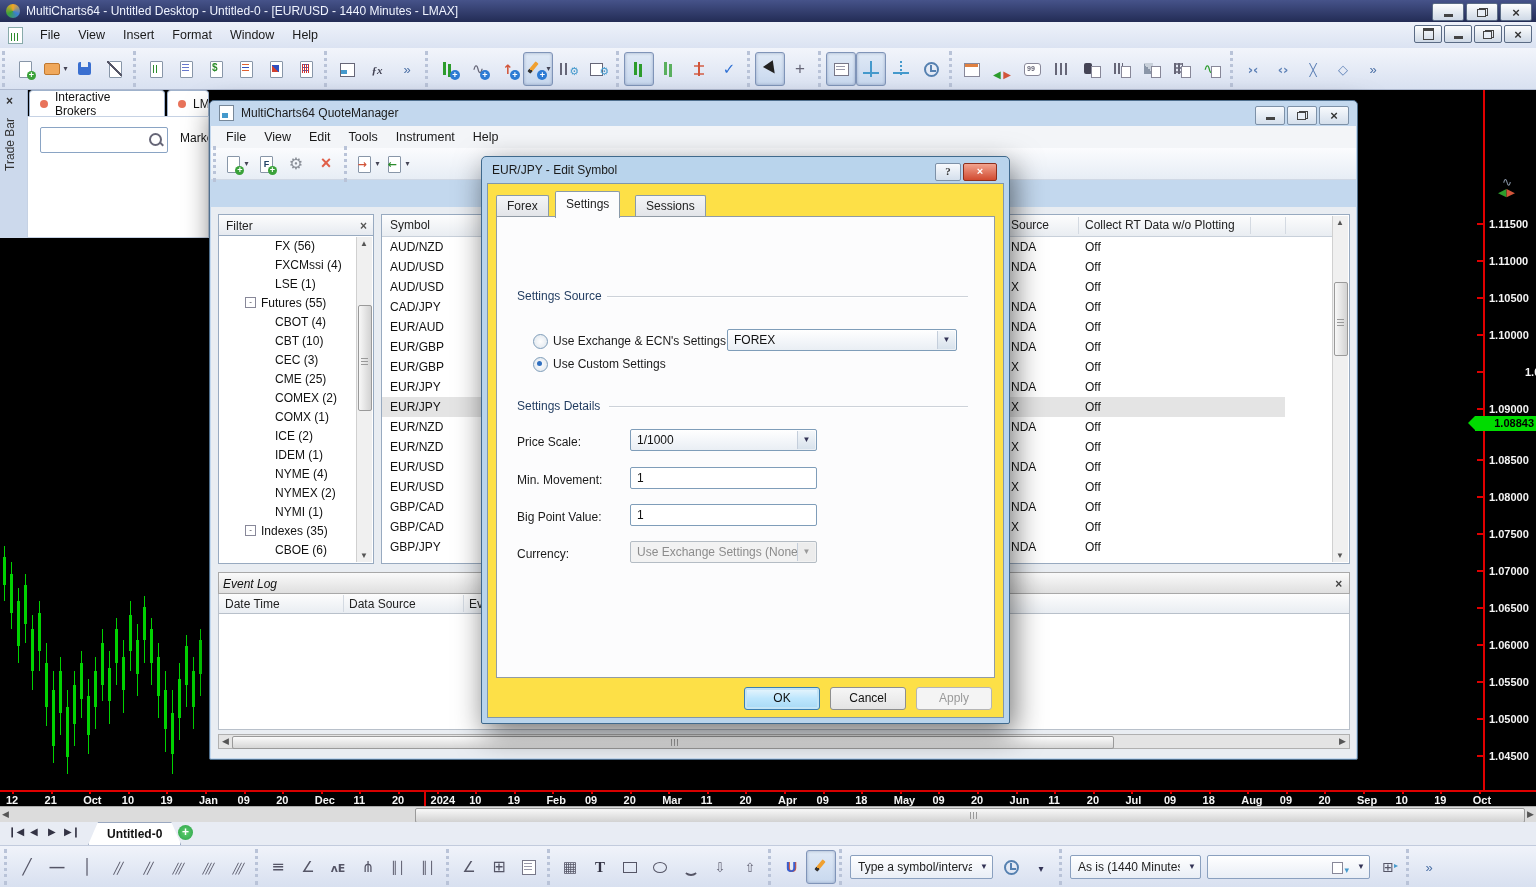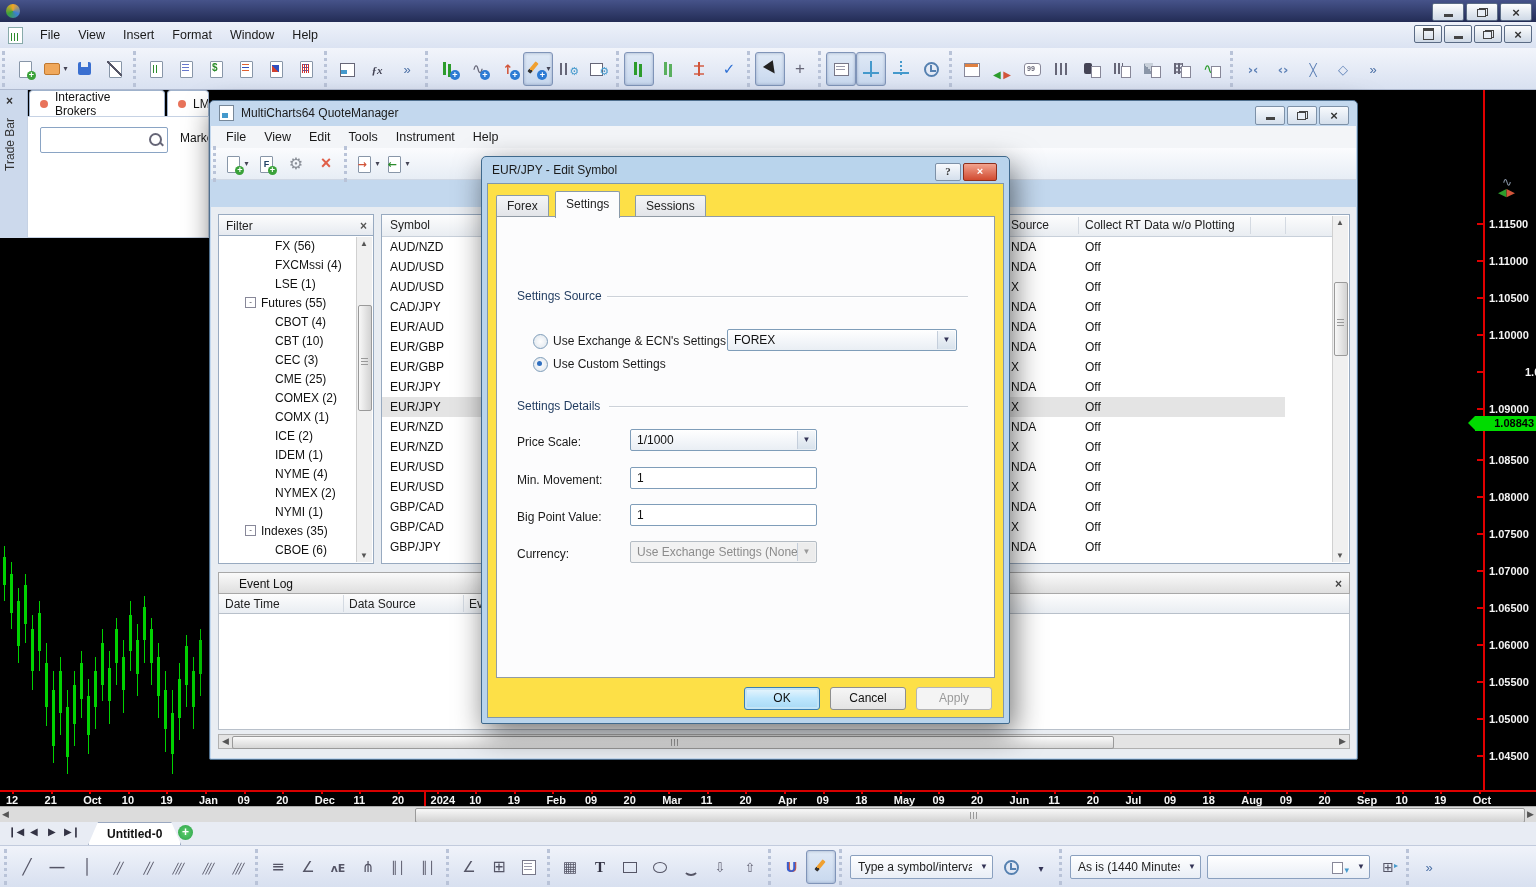--- a/index.html
+++ b/index.html
@@ -194,21 +194,21 @@
   
   #symlist{position:absolute;left:170px;top:7px;width:969px;height:350px;background:#fff;border:1px solid #98aac0;box-sizing:border-box;overflow:hidden;}
   #symlist-hdr{position:absolute;left:0;top:0;right:16px;height:21px;background:linear-gradient(#fdfdfd,#e9edf2);border-bottom:1px solid #c8d0da;font-size:12px;color:#222;}
   .hdr-cell{position:absolute;top:0;line-height:21px;}
   .hdr-sep{position:absolute;top:2px;width:1px;height:17px;background:#d4dae2;}
   .lrow{position:absolute;left:0;height:20px;font-size:12px;color:#111;}
   .lrow.sel{background:#e4e4e4;width:903px;}
   .lcell{position:absolute;top:0;line-height:20px;white-space:nowrap;}
   
   #evlog{position:absolute;left:7px;top:365px;width:1132px;height:158px;}
-  #evlog-title{position:absolute;left:0;top:0;right:0;height:22px;background:linear-gradient(#fafafa,#dfdfdf);border:1px solid #a8a8a8;font-size:12px;color:#111;line-height:22px;padding-left:20px;box-sizing:border-box;}
+  #evlog-title{position:absolute;left:0;top:0;right:0;height:22px;background:linear-gradient(#fafafa,#dfdfdf);border:1px solid #a8a8a8;font-size:12px;color:#111;line-height:22px;padding-left:4px;box-sizing:border-box;font-style:italic;}
   #evlog-title .closex{position:absolute;right:7px;top:0;color:#444;font-size:12px;}
   #evlog-cols{position:absolute;left:0;top:22px;right:0;height:20px;background:linear-gradient(#fdfdfd,#e9edf2);border:1px solid #b8c0ca;border-top:none;font-size:12px;color:#222;box-sizing:border-box;}
   #evlog-body{position:absolute;left:0;top:42px;right:0;bottom:0;background:#fff;border:1px solid #b8c0ca;border-top:none;box-sizing:border-box;}
   
   #qm-hscroll{position:absolute;left:7px;top:527px;width:1132px;height:15px;background:#e4e4e4;border:1px solid #b0b0b0;box-sizing:border-box;}
   #qm-hscroll .larr{position:absolute;left:3px;top:1px;font-size:9px;color:#555;}
   #qm-hscroll .rarr{position:absolute;right:3px;top:1px;font-size:9px;color:#555;}
   #qm-hscroll .thumb{position:absolute;left:13px;top:1px;width:880px;height:11px;background:linear-gradient(#fafafa,#d6d6d6);border:1px solid #9a9a9a;border-radius:2px;}
   #qm-hscroll .grip{position:absolute;left:438px;top:2px;width:9px;height:7px;background:repeating-linear-gradient(90deg,#999 0 1px,transparent 1px 3px);}
   
@@ -234,20 +234,21 @@
   #btn-ok{background:linear-gradient(#eaf6fd,#bde6fd 50%,#a7d9f5);border:1px solid #3c7fb1;color:#111;box-shadow:0 0 0 2px #c3e4f6 inset;}
   #btn-cancel{background:linear-gradient(#f6f6f6,#e4e4e4);border:1px solid #8e8f8f;color:#111;}
   #btn-apply{background:#f4f4f4;border:1px solid #b5b5b5;color:#9a9a9a;}
   .closex{font-weight:bold;}
 </style>
 </head>
 <body>
 
 <div class="abs" id="main-titlebar">
   <div class="mc-logo"></div>
+  <span>MultiCharts64 - Untitled Desktop - Untitled-0 - [EUR/USD - 1440 Minutes - LMAX]</span>
   <div class="tb-winbtns">
     <div class="wbtn">
         <span class="glyph-min"></span>
       </div>
     <div class="wbtn">
         <span class="glyph-restore"></span>
       </div>
     <div class="wbtn">
         <span class="glyph-close"></span>
       </div>

